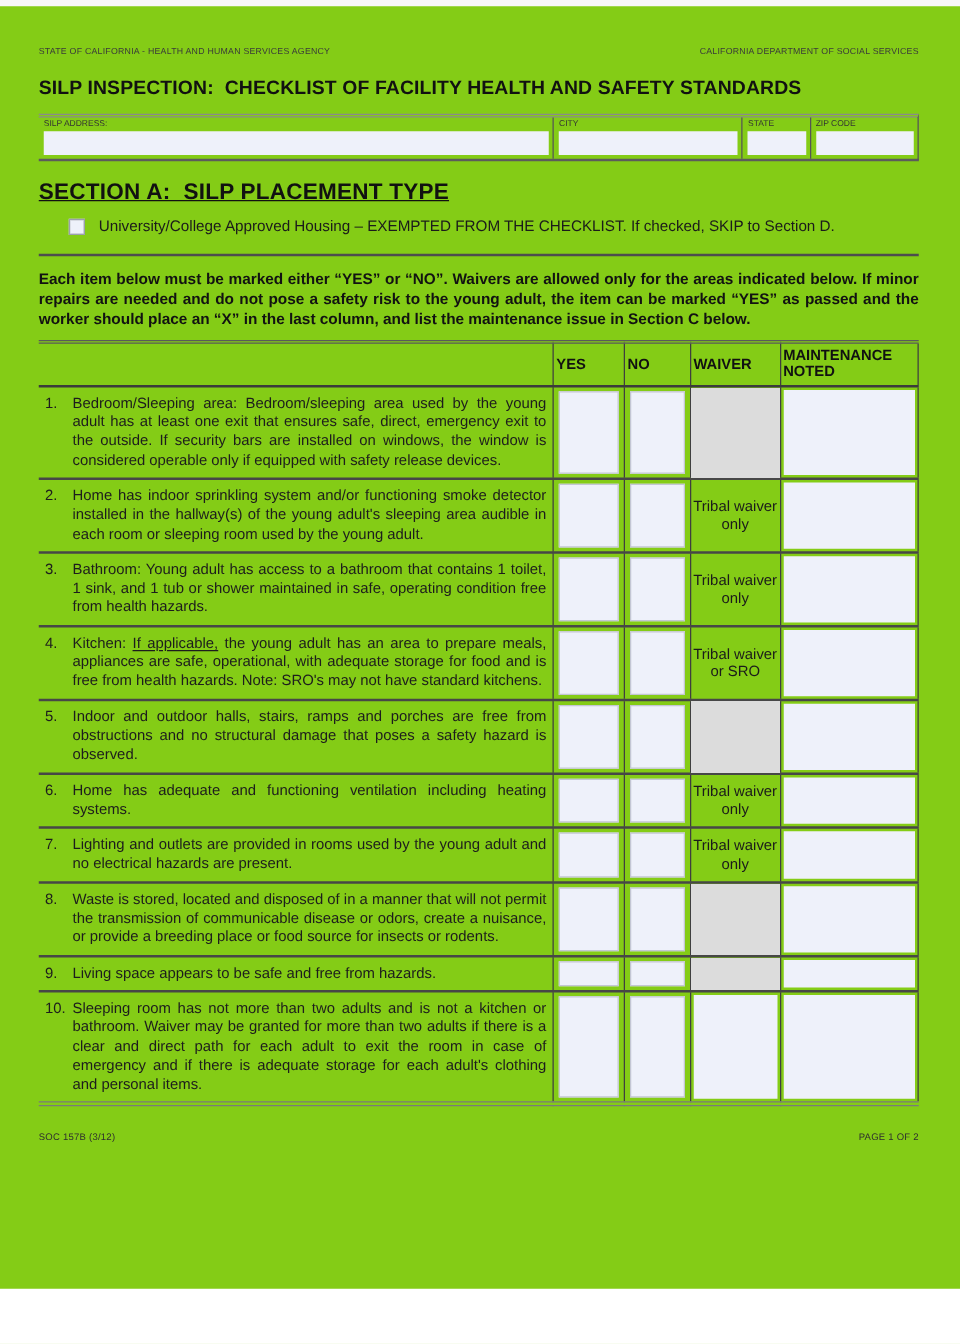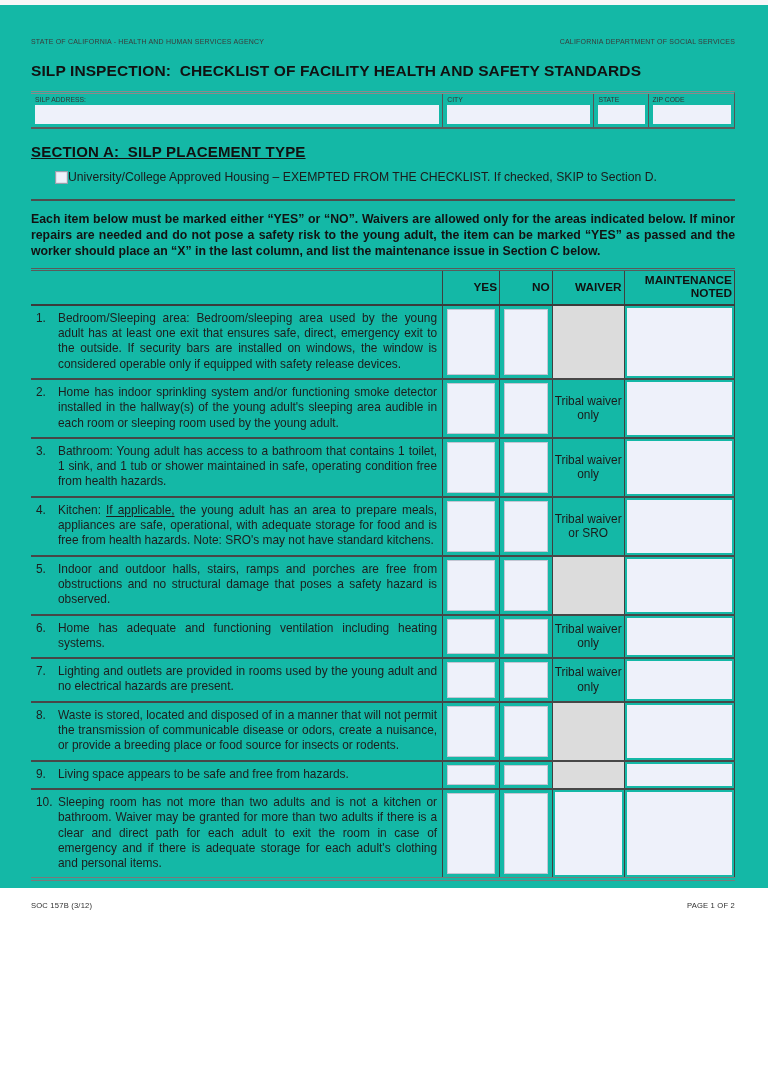--- a/index.html
+++ b/index.html
@@ -1,54 +1,54 @@
 <!DOCTYPE html>
 <html><head>
 <meta charset="utf-8">
 <style>
   * { box-sizing: border-box; margin: 0; padding: 0; }
   html, body { width: 768px; height: 1075px; overflow: hidden; background: #ffffff; }
   body { font-family: "Liberation Sans", sans-serif; color: #1d1d1d; }
-  .page { width: 768px; height: 888px; padding: 38px 33px 0 31px; position: relative; background: #14b8a6; }
+  .page { width: 768px; height: 1031px; padding: 38px 33px 0 31px; position: relative; background: #84cc16; }
   .page::before { content:""; position:absolute; top:0; left:0; right:0; height:5px; background:#f7f7f8; }
 
   
   .top-header { display: flex; justify-content: space-between; font-size: 7px; color: #3a3a3a; letter-spacing: .2px; }
 
   
   .form-title { font-size: 15.5px; font-weight: bold; color: #111; margin: 17px 0 11px 0; letter-spacing: .1px; white-space: pre; }
 
   
   .addr-table { display: flex; width: 100%; border-top: 3px double #8a8a8a; border-bottom: 2px solid #5c5c5c; border-right: 1px solid #555; height: 38px; }
   .addr-cell { padding: 2px 3px 3px 4px; display: flex; flex-direction: column; }
   .addr-cell + .addr-cell { border-left: 1px solid #555; }
   .addr-cell:nth-child(1) { width: 58.5%; }
   .addr-cell:nth-child(2) { width: 21.5%; }
   .addr-cell:nth-child(3) { width: 7.7%; }
   .addr-cell:nth-child(4) { width: 12.3%; }
   .addr-label { font-size: 6.8px; color: #333; flex: none; }
   .addr-input { background: #eef1fa; flex: 1; margin-top: 2px; }
 
   
-  .section-heading { font-size: 15px; font-weight: bold; color: #111; text-decoration: underline; margin: 14px 0 6px 0; letter-spacing: .2px; white-space: pre; }
+  .section-heading { font-size: 18px; font-weight: bold; color: #111; text-decoration: underline; margin: 14px 0 6px 0; letter-spacing: .2px; white-space: pre; }
 
   
   .options { margin: 10px 0 4px 0; }
-  .opt { display: flex; margin: 6px 0 6px 24px; font-size: 12.2px; line-height: 15.6px; color: #1b1b1b; }
+  .opt { display: flex; gap: 11px; margin: 6px 0 6px 24px; font-size: 12.2px; line-height: 15.6px; color: #1b1b1b; }
   .checkbox { width: 13px; height: 13px; flex: none; margin-top: 1px; background: #eef1fa; border: 1.5px solid #9ba0ad; box-shadow: 0 0 0 .5px #cfd2da inset; }
   .opt-label { flex: 1; }
 
   .thick-rule { border: none; border-top: 2.5px solid #4d4d4d; margin: 13px 0 0 0; }
 
   .instructions { font-size: 12.3px; font-weight: bold; line-height: 16.4px; color: #121212; margin: 10px 0 8px 0; text-align: justify; }
 
   
   table.checklist { width: 100%; border-collapse: collapse; table-layout: fixed; border-top: 3px double #5a5a5a; border-bottom: 4px double #7a7a7a; margin-top: 2px; }
   col.c1 { width: 58.5%; } col.c2 { width: 8.1%; } col.c3 { width: 7.5%; } col.c4 { width: 10.2%; } col.c5 { width: 15.7%; }
-  .checklist th { font-size: 11.8px; font-weight: bold; color: #111; text-align: right; vertical-align: middle; padding: 3px 2px; line-height: 13.5px; height: 32px; }
+  .checklist th { font-size: 11.8px; font-weight: bold; color: #111; text-align: left; vertical-align: middle; padding: 3px 2px; line-height: 13.5px; height: 32px; }
   .checklist th, .checklist td { border-left: 1px solid #3f3f3f; }
   .checklist th:first-child, .checklist td:first-child { border-left: none; }
   .checklist th:last-child, .checklist td:last-child { border-right: 1px solid #3f3f3f; }
   .checklist tr { border-bottom: 2px solid #474747; }
   .checklist thead tr { border-bottom: 2px solid #3b3b3b; }
   .checklist tbody tr:last-child { border-bottom: none; }
   td.c-q { padding: 5px 5px 6px 5px; font-size: 11.9px; line-height: 15.3px; vertical-align: top; }
   .q { display: flex; }
   .q .num { flex: none; width: 22px; }
   .q .txt { flex: 1; text-align: justify; }

